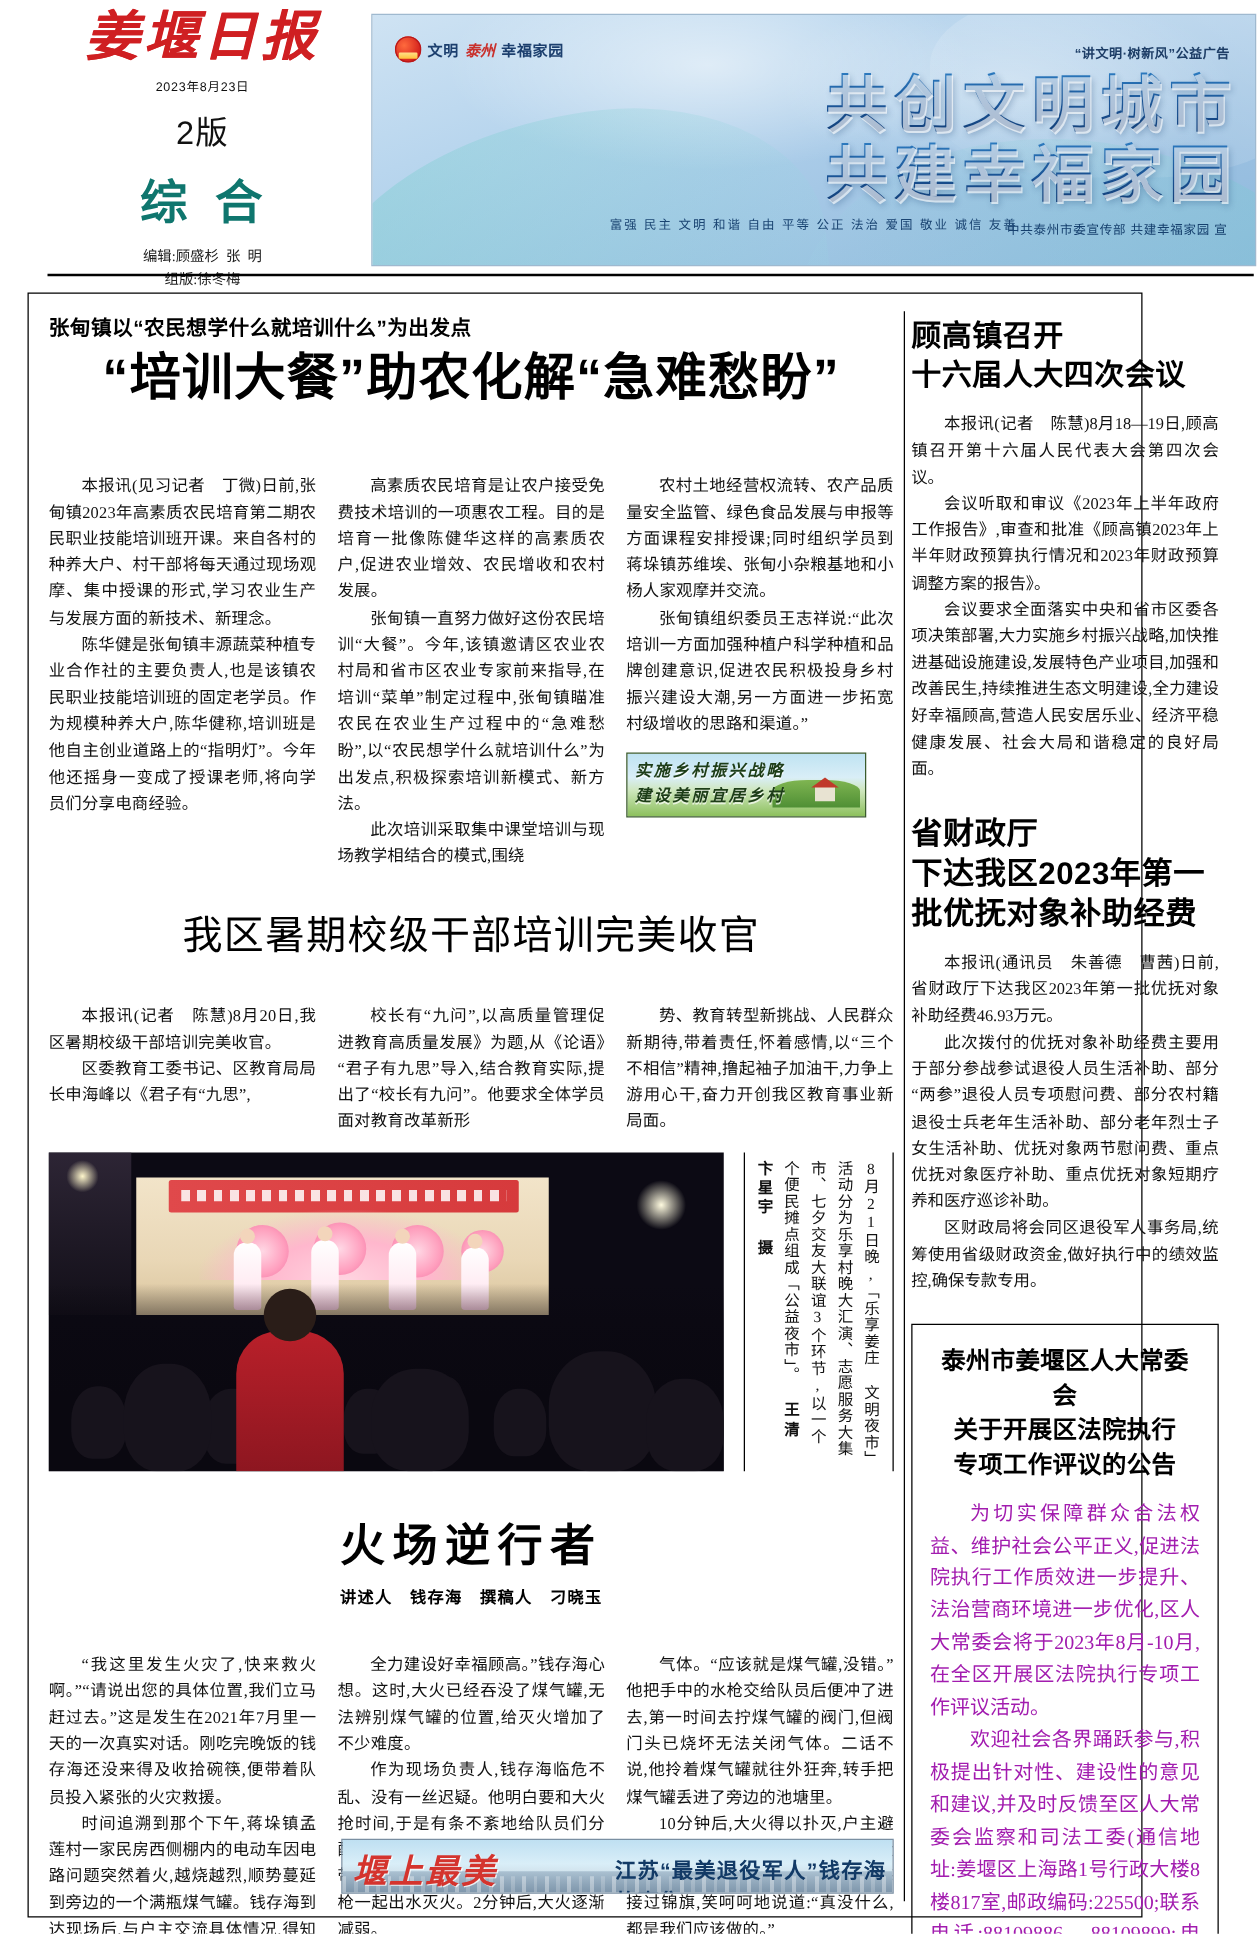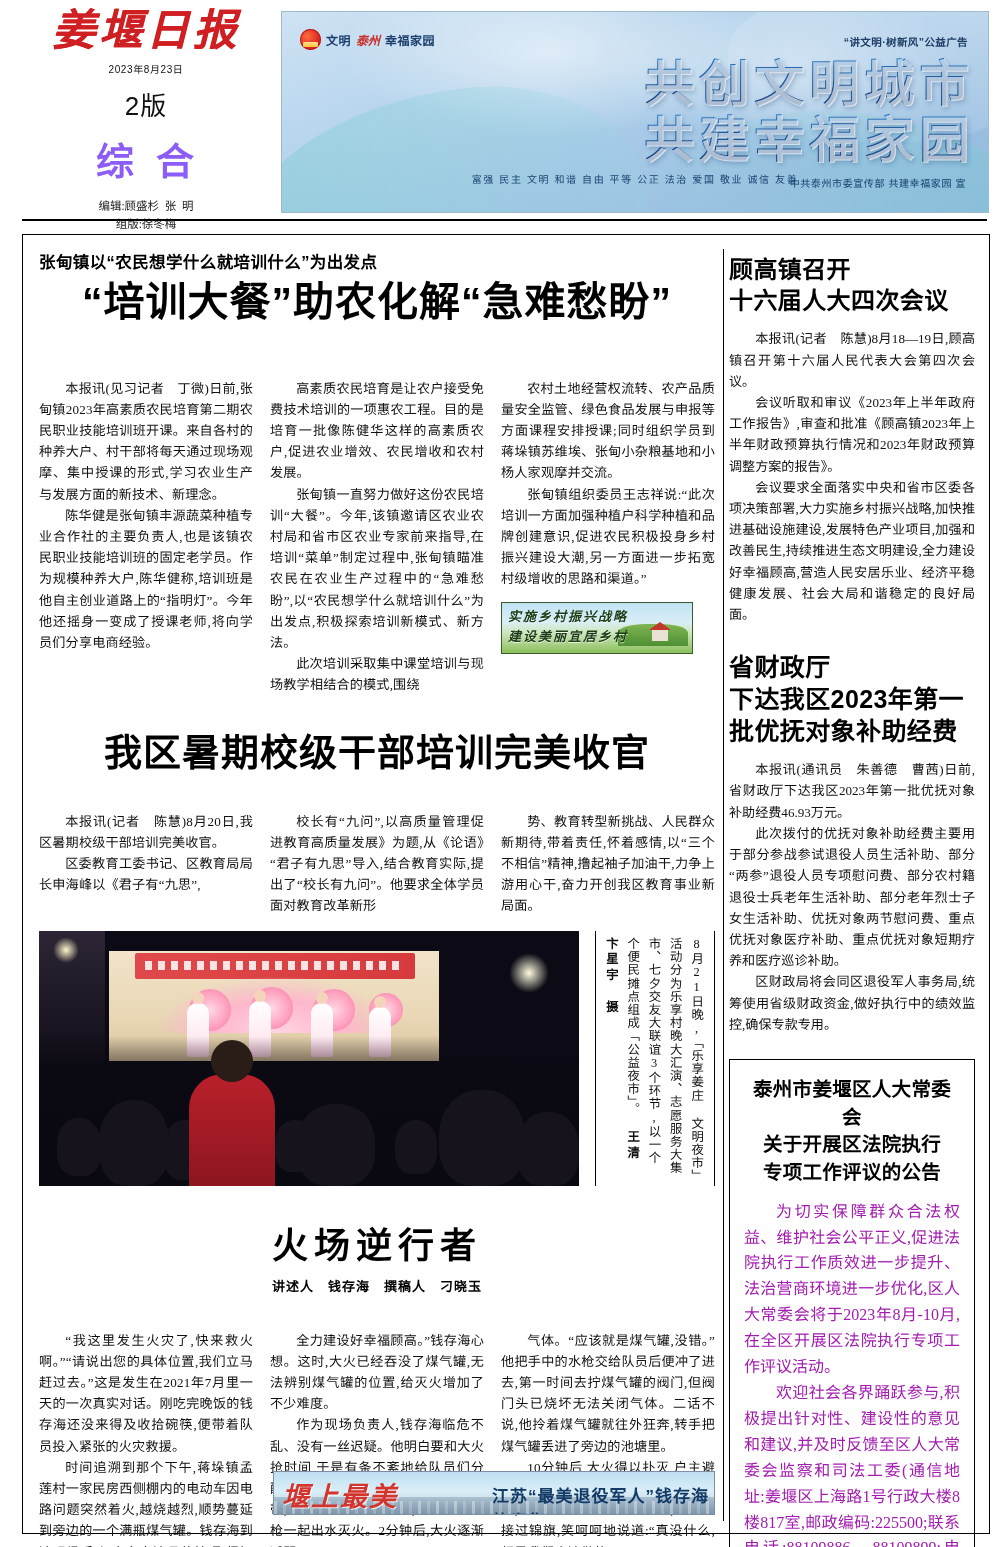--- a/index.html
+++ b/index.html
@@ -8,34 +8,34 @@
     width:1008px;height:1547px;
     font-family:"Liberation Serif","DejaVu Serif",serif;
     color:#000;
     -webkit-font-smoothing:antialiased;
     position:relative;
     overflow:hidden;
   }
   .page{position:relative;width:1008px;height:1547px;}
 
   
-  .masthead{position:absolute;left:0;top:0;width:860px;height:222px;}
+  .masthead{position:absolute;left:16px;top:0;width:860px;height:222px;}
 
   .mast-left{position:absolute;left:22px;top:8px;width:248px;text-align:center;}
   .mast-logo{
     font-family:"Liberation Serif",serif;
     font-weight:bold;font-style:italic;
     font-size:43px;color:#cf1f22;letter-spacing:4px;
     line-height:1.08;
     text-shadow:0.5px 0 0 #cf1f22;
     white-space:nowrap;
   }
   .mast-date{font-family:"Liberation Sans",sans-serif;font-size:10px;margin-top:7px;letter-spacing:.6px;color:#111;}
   .mast-pagenum{font-family:"Liberation Sans",sans-serif;font-size:26px;margin-top:9px;letter-spacing:1px;color:#111;}
-  .mast-section{font-size:38px;font-weight:bold;letter-spacing:22px;margin-top:9px;padding-left:20px;color:#8b5cf6;
+  .mast-section{font-size:38px;font-weight:bold;letter-spacing:22px;margin-top:9px;padding-left:20px;color:#0f766e;
     font-family:"Liberation Serif",serif;}
   .mast-credits{font-size:11.5px;line-height:1.55;margin-top:12px;color:#222;
     font-family:"Liberation Serif",serif;}
   .mast-credits div{white-space:pre;}
 
   
   .banner{
     position:absolute;left:281px;top:11px;width:706px;height:200px;
     background:
       radial-gradient(ellipse 300px 120px at 38% 20%, rgba(255,255,255,.55), rgba(255,255,255,0) 70%),
@@ -80,21 +80,21 @@
   }
   .ban-values{position:absolute;left:0;right:0;bottom:26px;text-align:center;}
   .ban-values .vtitle{font-size:10px;font-weight:bold;color:#15406f;font-family:"Liberation Sans",sans-serif;letter-spacing:.6px;}
   .ban-values .vlist{font-size:10px;color:#1a4472;margin-top:4px;font-family:"Liberation Sans",sans-serif;letter-spacing:1.6px;}
   .ban-credit{position:absolute;right:22px;bottom:22px;font-size:10px;color:#16406e;
       font-family:"Liberation Sans",sans-serif;letter-spacing:.6px;}
 
   .mast-rule{position:absolute;left:22px;top:219px;width:965px;height:2px;background:#000;}
 
   
-  .body-area{position:absolute;left:22px;top:234px;width:968px;height:1300px;
+  .body-area{position:absolute;left:22px;top:234px;width:892px;height:1300px;
      border:1.5px solid #000;box-sizing:border-box;}
   .left-zone{position:absolute;left:16px;top:14px;width:676px;}
   .right-zone{position:absolute;left:706px;top:20px;width:246px;}
   .vrule{position:absolute;left:700px;top:14px;width:1px;height:1272px;background:#000;}
   .body-text{
     font-size:13.1px;line-height:1.62;text-align:justify;text-justify:inter-ideograph;
     color:#111;letter-spacing:.2px;margin-top:22px;
   }
   .body-text p{margin:0;text-indent:2em;}
 
@@ -123,21 +123,21 @@
     background:linear-gradient(180deg,#7fb551,#4f8f35);border-radius:40% 40% 0 0;}
   .slogan-img .house{position:absolute;right:24px;bottom:12px;width:16px;height:12px;background:#e8e3d2;}
   .slogan-img .house:before{content:"";position:absolute;left:-3px;top:-7px;width:0;height:0;
     border-left:11px solid transparent;border-right:11px solid transparent;border-bottom:8px solid #c0392b;}
   .slogan-img .txt{position:absolute;left:6px;top:4px;font-family:"Liberation Serif",serif;
     font-style:italic;font-weight:bold;font-size:13px;color:#1d3d18;line-height:1.55;letter-spacing:2px;
     text-shadow:0 1px 0 rgba(255,255,255,.7);}
 
   
   .headline-2{
-    font-family:"Liberation Sans",sans-serif;font-weight:bold;font-size:38px;
+    font-family:"Liberation Sans",sans-serif;font-weight:normal;font-size:32px;
     letter-spacing:1px;text-align:center;margin:26px 0 12px 0;color:#000;
   }
 
   
   .photo-wrap{margin-top:14px;position:relative;width:676px;height:255px;}
   .photo{position:absolute;left:0;top:0;width:540px;height:255px;overflow:hidden;
      background:#0c0a14;}
   .ph-stage{position:absolute;left:70px;top:20px;width:330px;height:110px;
      background:linear-gradient(180deg,#f2e4c9 0%,#e9d7b6 60%,#d9c49c 100%);}
   .ph-banner{position:absolute;left:96px;top:22px;width:280px;height:26px;

